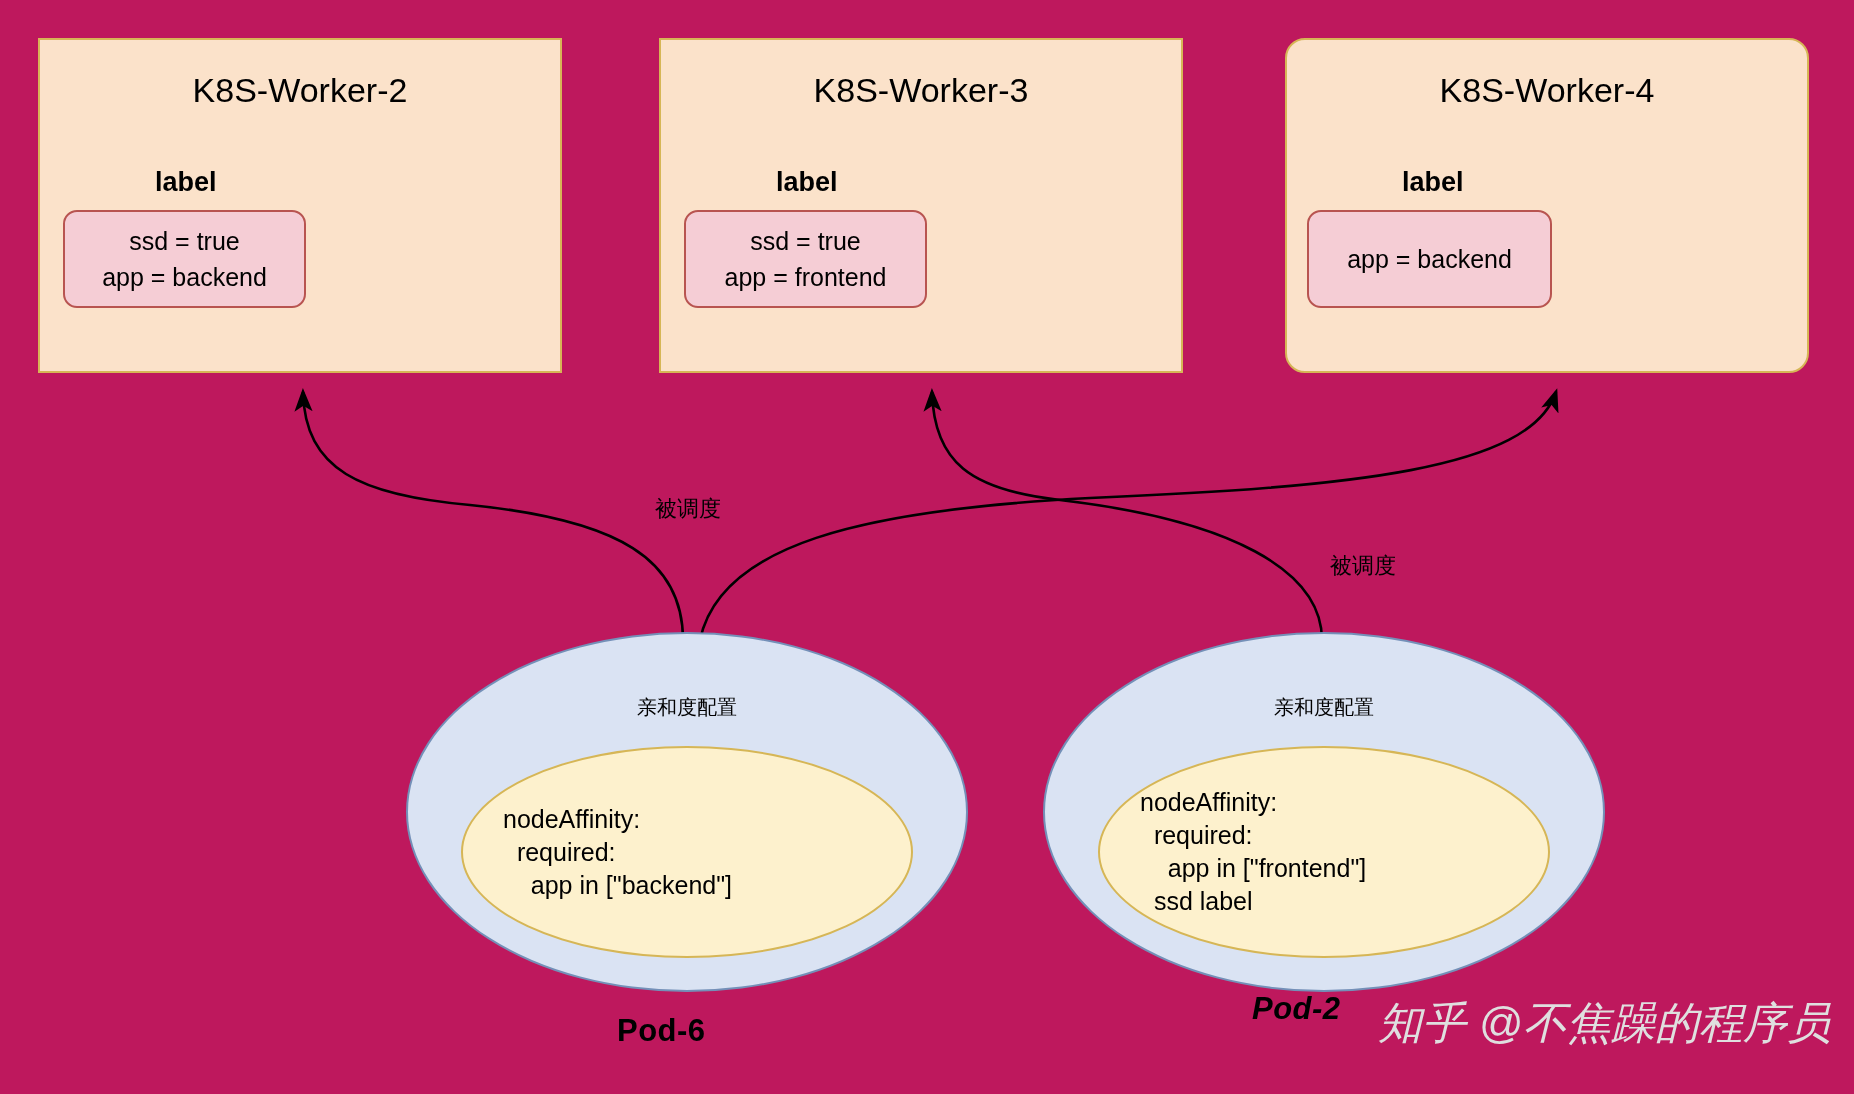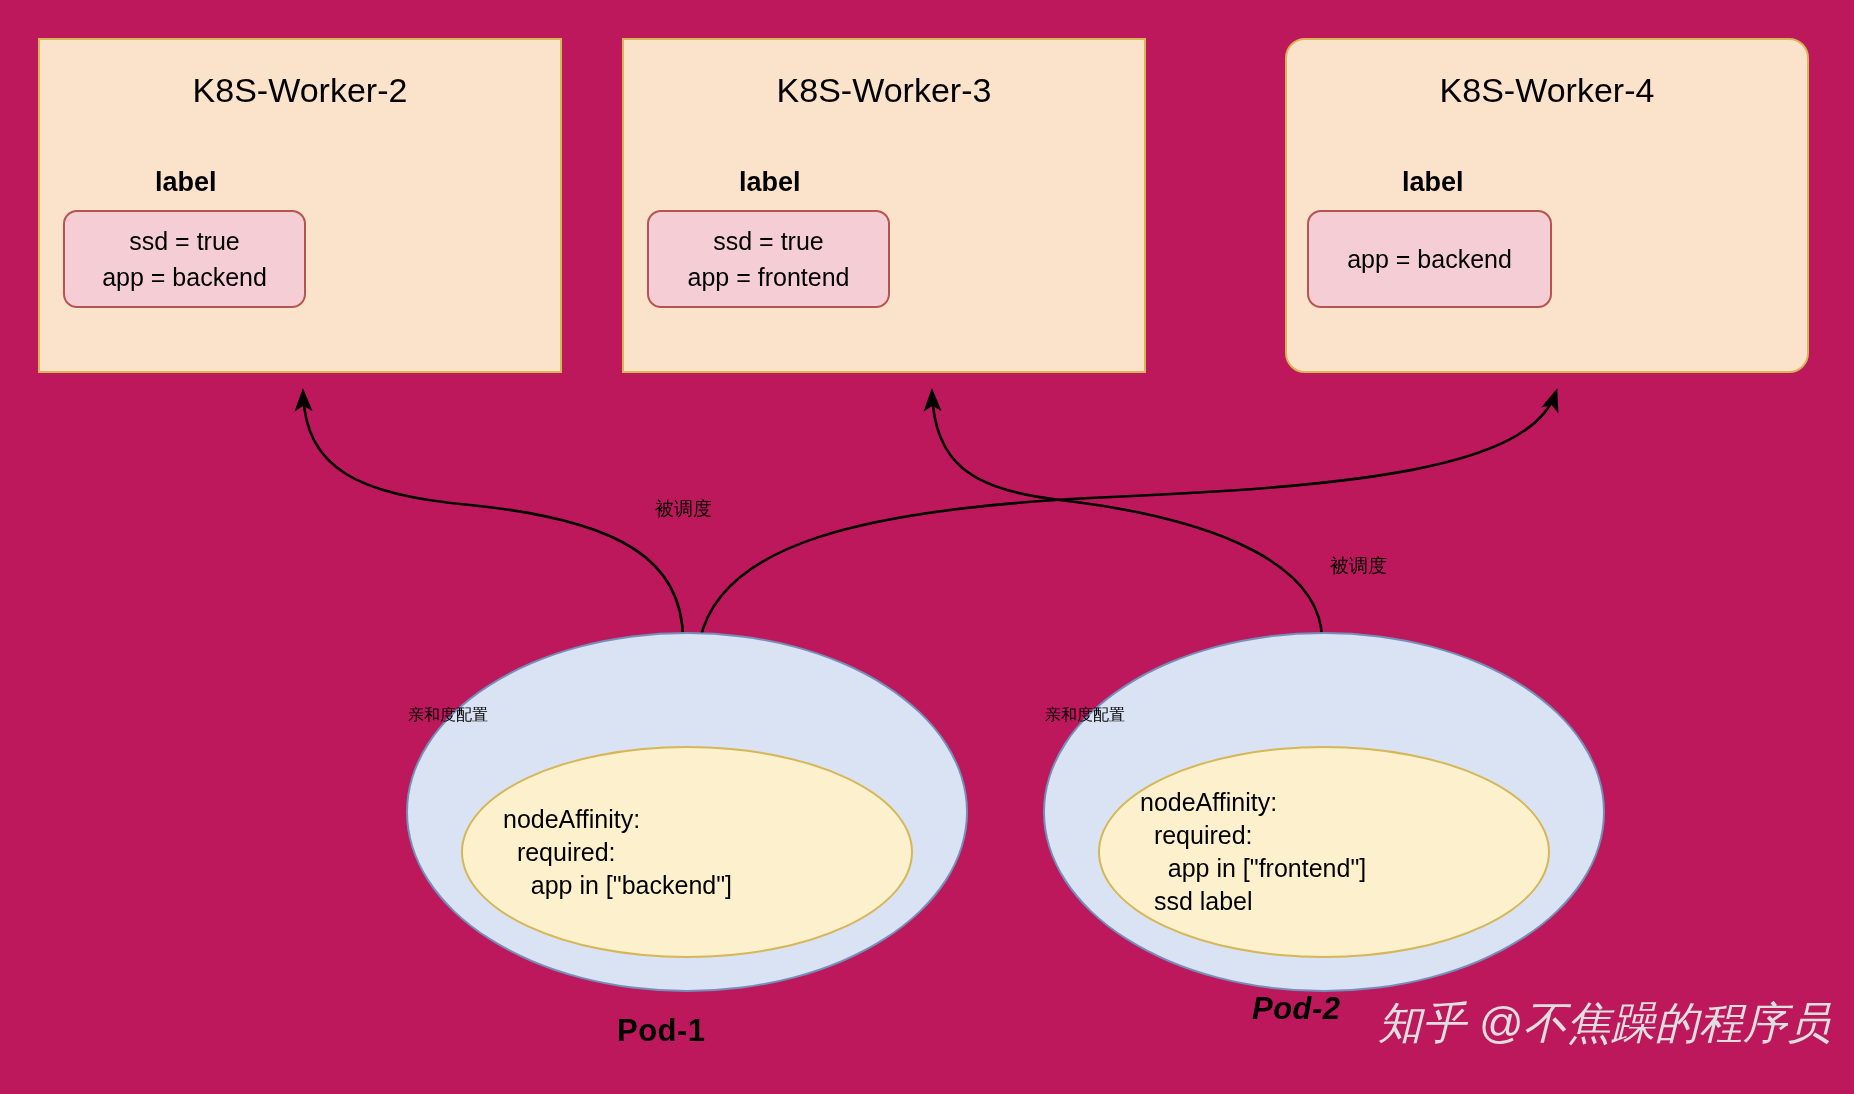--- a/index.html
+++ b/index.html
@@ -22,21 +22,21 @@
   .node-box {
     position: absolute;
     box-sizing: border-box;
     background: #fbe2ca;
     border: 2px solid #d6b656;
     top: 38px;
     width: 524px;
     height: 335px;
   }
   .node-box.n0 { left: 38px; }
-  .node-box.n1 { left: 622px; text-decoration: underline; }
+  .node-box.n1 { left: 659px; text-decoration: underline; }
   .node-box.n2 { left: 1285px; border-radius: 20px; }
 
   .node-title {
     position: absolute;
     top: 30px;
     left: 0;
     right: 0;
     text-align: center;
     font-size: 34px;
     line-height: 40px;
@@ -88,25 +88,24 @@
     border-radius: 50%;
   }
   .pod-outer.p0 { left: 406px; top: 632px; width: 562px; height: 360px; }
   .pod-outer.p1 { left: 1043px; top: 632px; width: 562px; height: 360px; }
 
   .pod-affinity-title {
     position: absolute;
     top: 58px;
     left: 0;
     right: 0;
-    text-align: left;
-    font-size: 16px;
+    text-align: center;
+    font-size: 20px;
     line-height: 30px;
     white-space: nowrap;
-    margin-top: 8px;
   }
 
   .pod-inner {
     position: absolute;
     box-sizing: border-box;
     background: #fdf1cd;
     border: 2px solid #d6b656;
     border-radius: 50%;
     left: 50%;
     transform: translateX(-50%);
@@ -131,21 +130,21 @@
     font-weight: bold;
     letter-spacing: 0.5px;
     white-space: nowrap;
   }
   .pod-name.pn0 { left: 617px; top: 1013px; }
   .pod-name.pn1 { left: 1252px; top: 991px; font-style: italic; }
 
   
   .edge-label {
     position: absolute;
-    font-size: 19px;
+    font-size: 22px;
     line-height: 26px;
     white-space: nowrap;
     color: #000;
     background: transparent;
   }
   .edge-label.el0 { left: 655px; top: 496px; }
   .edge-label.el1 { left: 1330px; top: 553px; }
 
   
   .watermark {
@@ -232,16 +231,16 @@
     <div class="pod-inner">
       <div class="code-line">nodeAffinity:</div>
       <div class="code-line">  required:</div>
       <div class="code-line">    app in ["frontend"]</div>
       <div class="code-line">  ssd label</div>
     </div>
   </div>
 
   <div class="watermark">知乎 @不焦躁的程序员</div>
 
-  <div class="pod-name pn0">Pod-1</div>
+  <div class="pod-name pn0">Pod-6</div>
   <div class="pod-name pn1">Pod-2</div>
 
 </div>
 
 </body></html>

